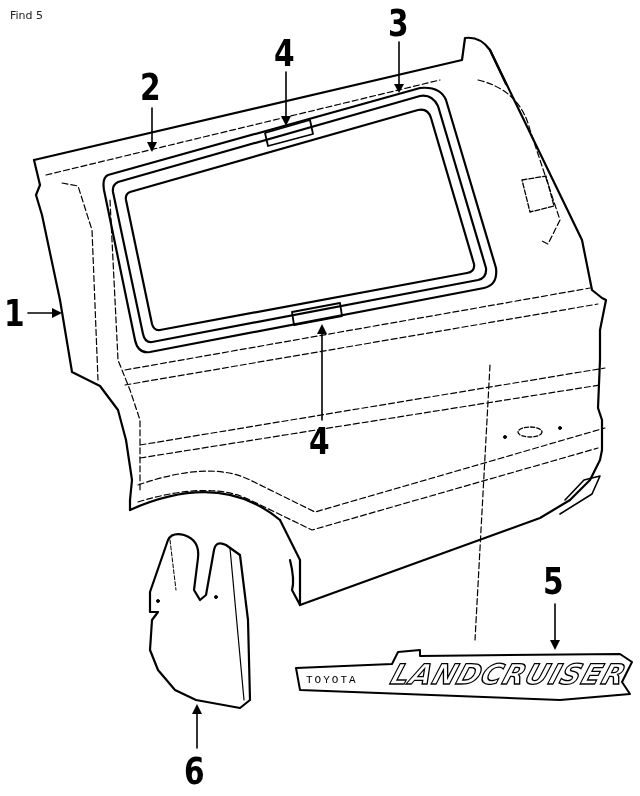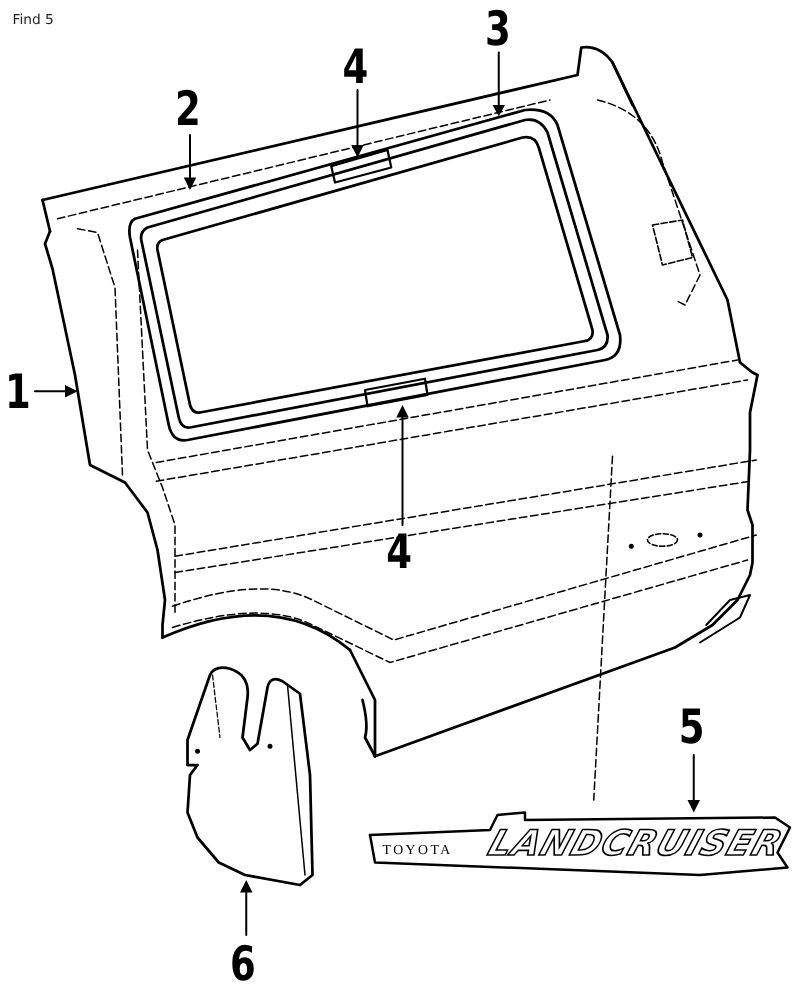--- a/index.html
+++ b/index.html
@@ -4,21 +4,21 @@
   <style>
     html, body { margin: 0; padding: 0; background: #ffffff; }
     body { width: 640px; height: 796px; position: relative; overflow: hidden;
            font-family: "Liberation Sans", sans-serif; }
     .page-label { position: absolute; left: 10px; top: 9px; font-size: 11px; color: #222;
                   font-family: "DejaVu Sans", sans-serif; }
     svg.drawing { position: absolute; left: 0; top: 0; }
     .callout { position: absolute; font-family: "DejaVu Sans", sans-serif; font-weight: bold;
                font-size: 38px; color: #000; line-height: 1; transform: scaleX(0.78);
                transform-origin: left top; cursor: pointer; }
-    .emblem-text-small { position: absolute; font-family: Liberation Serif, serif; font-size: 11px;
+    .emblem-text-small { position: absolute; font-family: Liberation Mono, monospace; font-size: 11px;
                          letter-spacing: 2px; color: #000; }
     .emblem-text-big { position: absolute; font-family: "DejaVu Sans", sans-serif; font-weight: bold;
                        font-style: italic; font-size: 28px; color: #fff; letter-spacing: 1px;
                        -webkit-text-stroke: 1.3px #000; transform: skewX(-18deg); }
   </style>
 </head>
 <body>
 
 <div class="page-label">Find 5</div>
 

